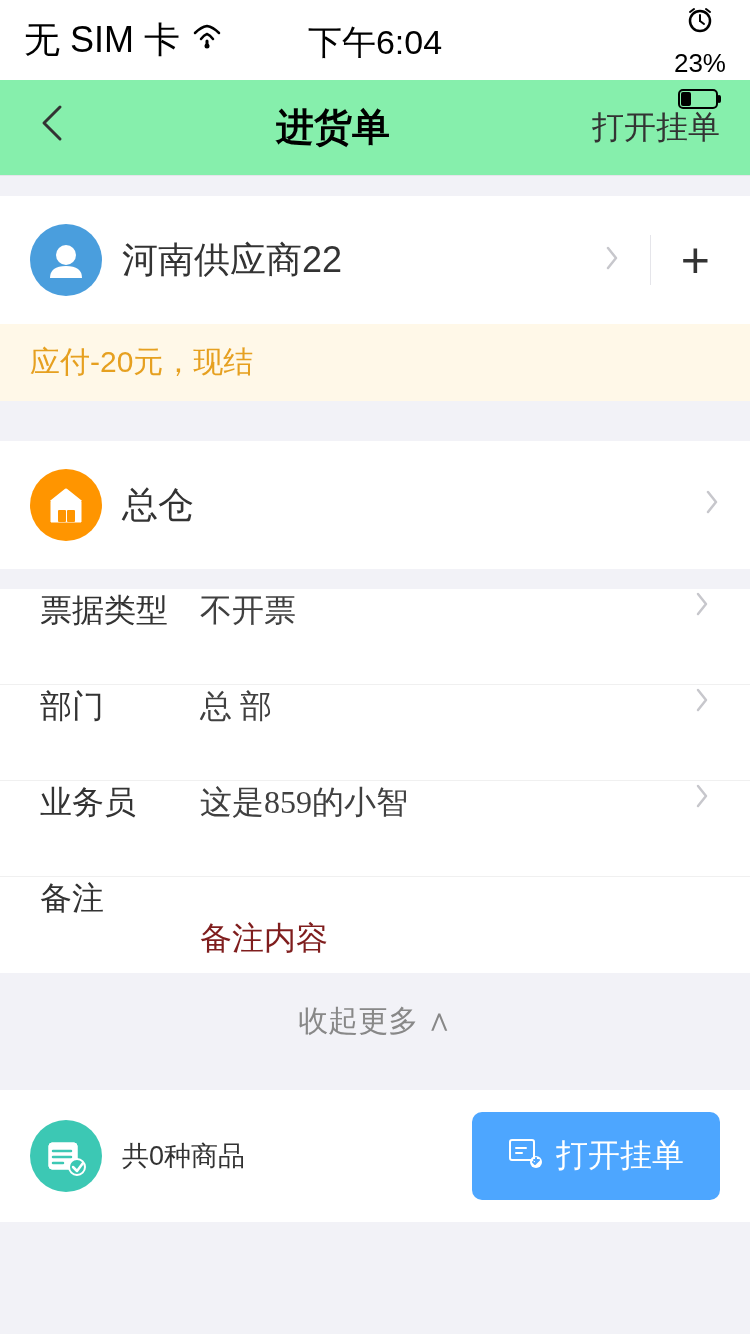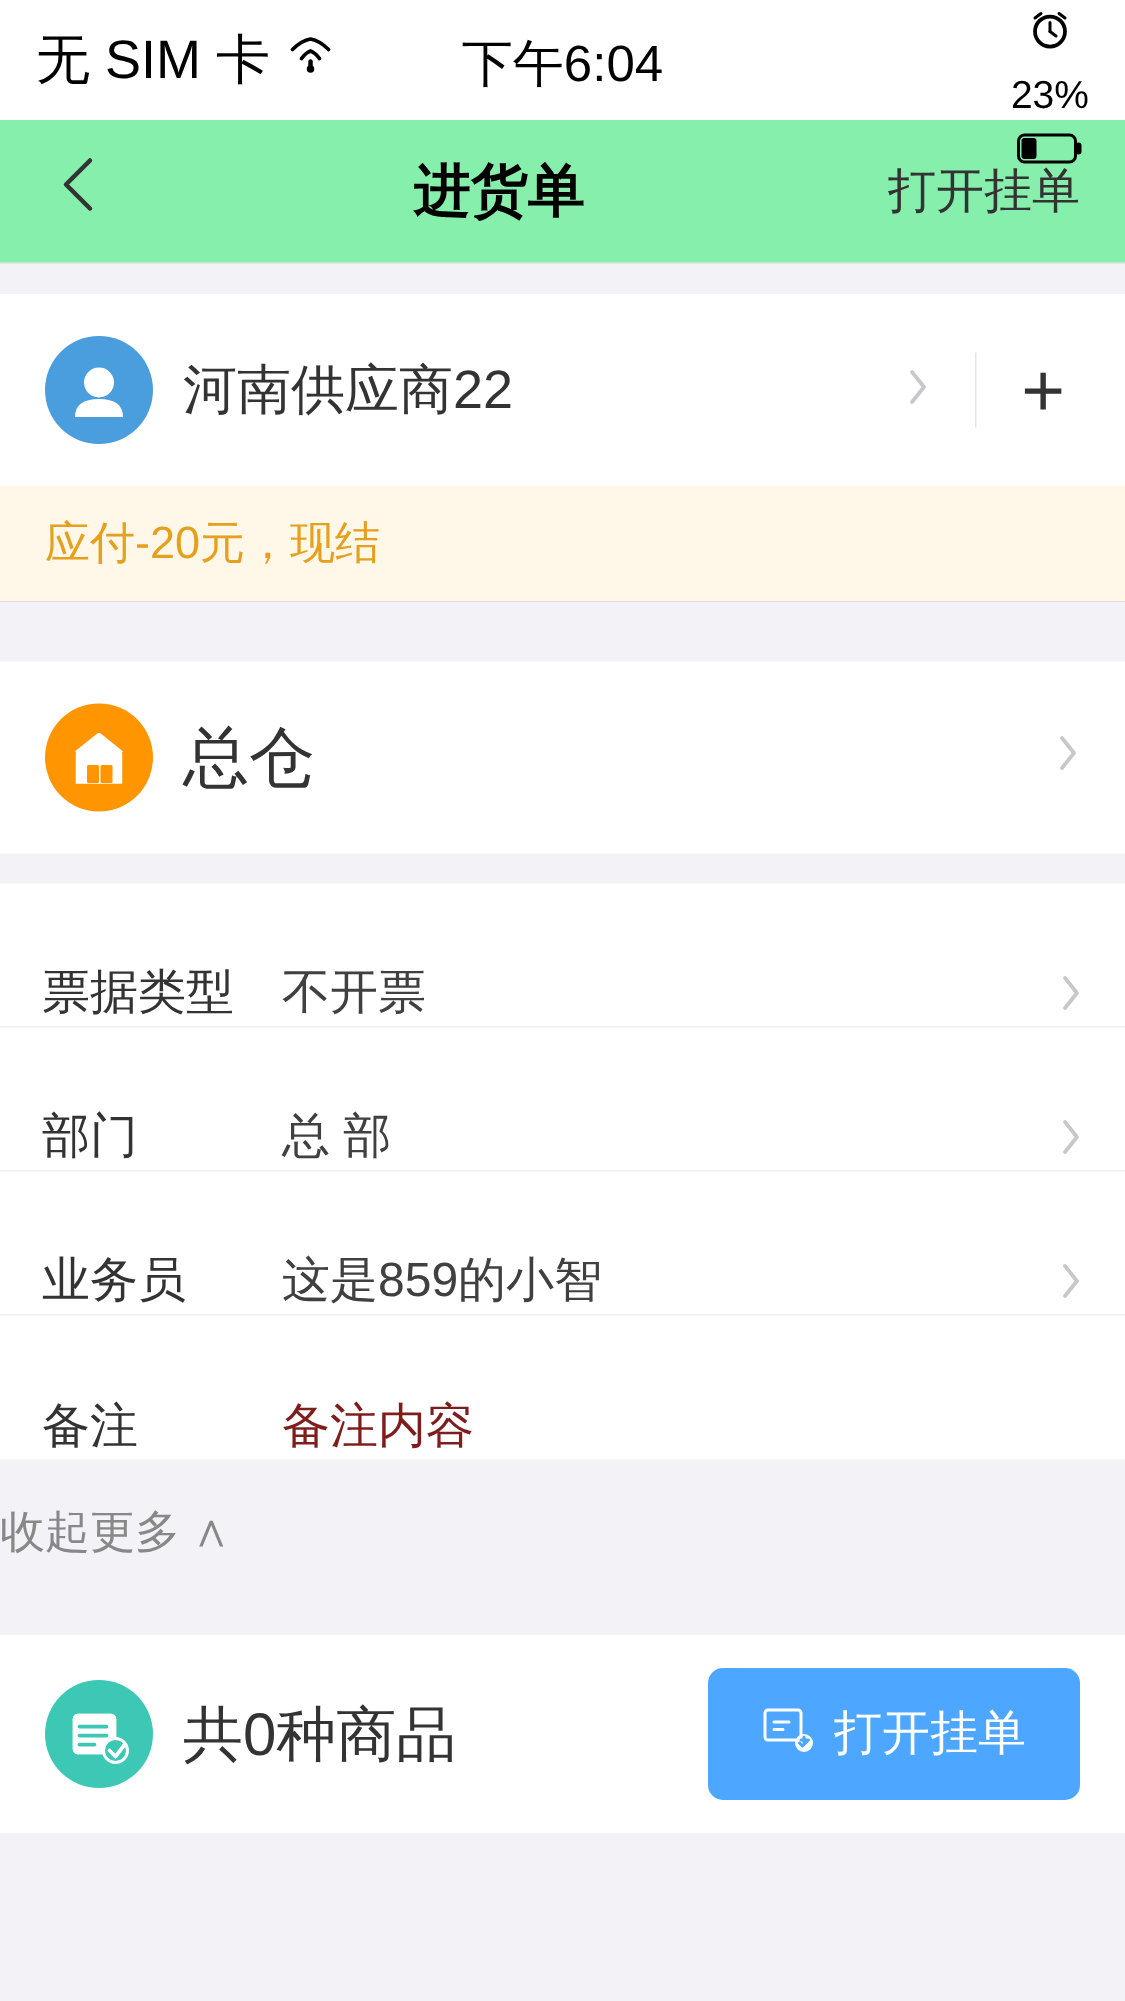--- a/index.html
+++ b/index.html
@@ -157,36 +157,37 @@
       border-radius: 50%;
       background: #ff9500;
       display: flex;
       align-items: center;
       justify-content: center;
       margin-right: 20px;
       flex-shrink: 0;
     }
     .warehouse-name {
       flex: 1;
-      font-size: 44px;
+      font-size: 36px;
       color: #333;
     }
 
     
     .form-section {
       background: #fff;
       margin-top: 20px;
     }
     .form-row {
       display: flex;
-      align-items: flex-end;
-      padding: 0 28px;
+      align-items: flex-start;
+      padding: 0 40px;
       min-height: 96px;
       border-bottom: 1px solid #f0f0f0;
       cursor: pointer;
+      font-family: Liberation Serif, serif;
     }
     .form-row:last-child {
       border-bottom: none;
     }
     .form-label {
       font-size: 32px;
       color: #333;
       width: 140px;
       flex-shrink: 0;
     }
@@ -199,21 +200,21 @@
     .form-value.placeholder {
       color: #7f1d1d;
       margin-top: 40px;
     }
 
     
     .collapse-btn {
       background: #f2f2f7;
       display: flex;
       align-items: center;
-      justify-content: flex-start;
+      justify-content: center;
       padding: 28px 0;
       margin-top: 0;
       cursor: pointer;
     }
     .collapse-text {
       font-size: 30px;
       color: #888;
     }
 
     
@@ -231,21 +232,21 @@
       border-radius: 50%;
       background: #3cc8b4;
       display: flex;
       align-items: center;
       justify-content: center;
       margin-right: 20px;
       flex-shrink: 0;
     }
     .product-count {
       flex: 1;
-      font-size: 40px;
+      font-size: 27px;
       color: #333;
     }
     .select-product-btn {
       background: #4da6ff;
       color: #fff;
       font-size: 32px;
       padding: 22px 36px;
       border-radius: 10px;
       cursor: pointer;
       display: flex;

